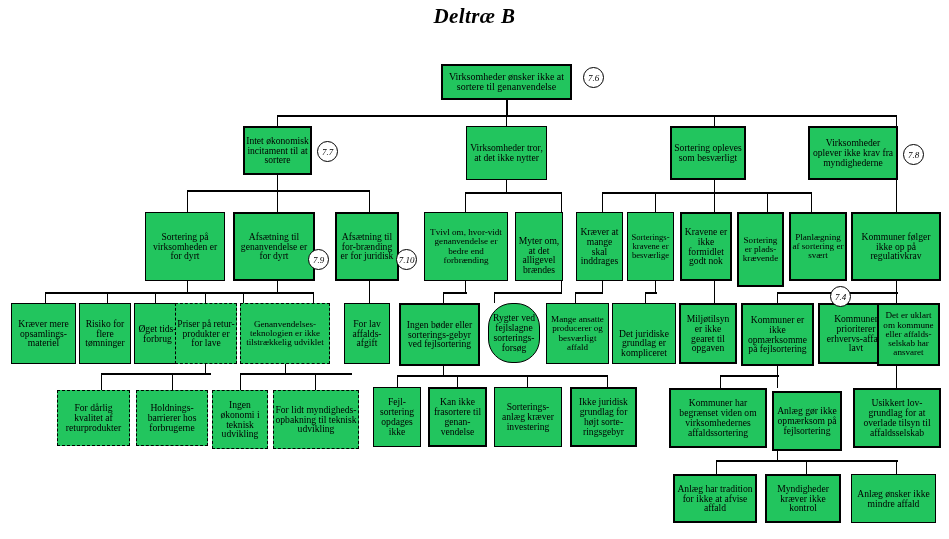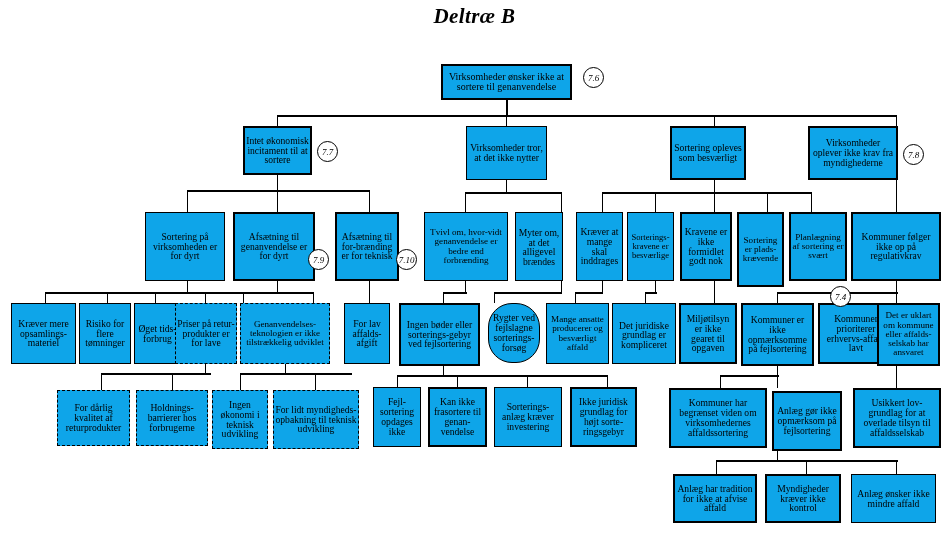--- a/index.html
+++ b/index.html
@@ -4,23 +4,23 @@
 <style>
   html,body{margin:0;padding:0;background:#ffffff;}
   body{width:949px;height:539px;position:relative;overflow:hidden;
        font-family:"Liberation Serif","DejaVu Serif",serif;color:#000;}
   #canvas{position:absolute;left:0;top:0;width:949px;height:539px;}
 
   .title{position:absolute;left:0;top:4px;width:949px;text-align:center;
          font-size:21px;font-weight:bold;font-style:italic;letter-spacing:.4px;}
 
   
-  .node{position:absolute;box-sizing:border-box;background:#0ea5e9;
+  .node{position:absolute;box-sizing:border-box;background:#22c55e;
         display:flex;align-items:center;justify-content:center;text-align:center;
-        line-height:1.02;font-size:9.3px;padding:13px 1px;z-index:3;}
+        line-height:1.02;font-size:9.3px;padding:5px 1px;z-index:3;}
   .node span{display:block;width:100%;}
   .thin{border:1px solid #000;}
   .thick{border:2.4px solid #000;}
   .dashed{border:1.9px dashed #000;}
   .f10{font-size:10px;}
   .f95{font-size:9.6px;}
   .f9{font-size:9.1px;}
   .f85{font-size:8.6px;}
 
   
@@ -163,21 +163,21 @@
   <div class="node thin f95" style="left:145px;top:212px;width:80px;height:69px;">
     <span>Sortering på virksomheden er for dyrt</span>
   </div>
 
   <div class="node thick f95" style="left:233px;top:212px;width:82px;height:69px;">
     <span>Afsætning til genanvendelse er for dyrt</span>
   </div>
   <div class="ref" style="left:308px;top:249px;">7.9</div>
 
   <div class="node thick f95" style="left:335px;top:212px;width:64px;height:69px;">
-    <span>Afsætning til for-brænding er for teknisk</span>
+    <span>Afsætning til for-brænding er for juridisk</span>
   </div>
   <div class="ref" style="left:396px;top:249px;">7.10</div>
 
   <div class="node thin f9" style="left:424px;top:212px;width:84px;height:69px;">
     <span>Tvivl om, hvor-vidt genanvendelse er bedre end forbrænding</span>
   </div>
 
   <div class="node thin f95" style="left:515px;top:212px;width:48px;height:69px;align-items:flex-end;">
     <span>Myter om, at det alligevel brændes</span>
   </div>

